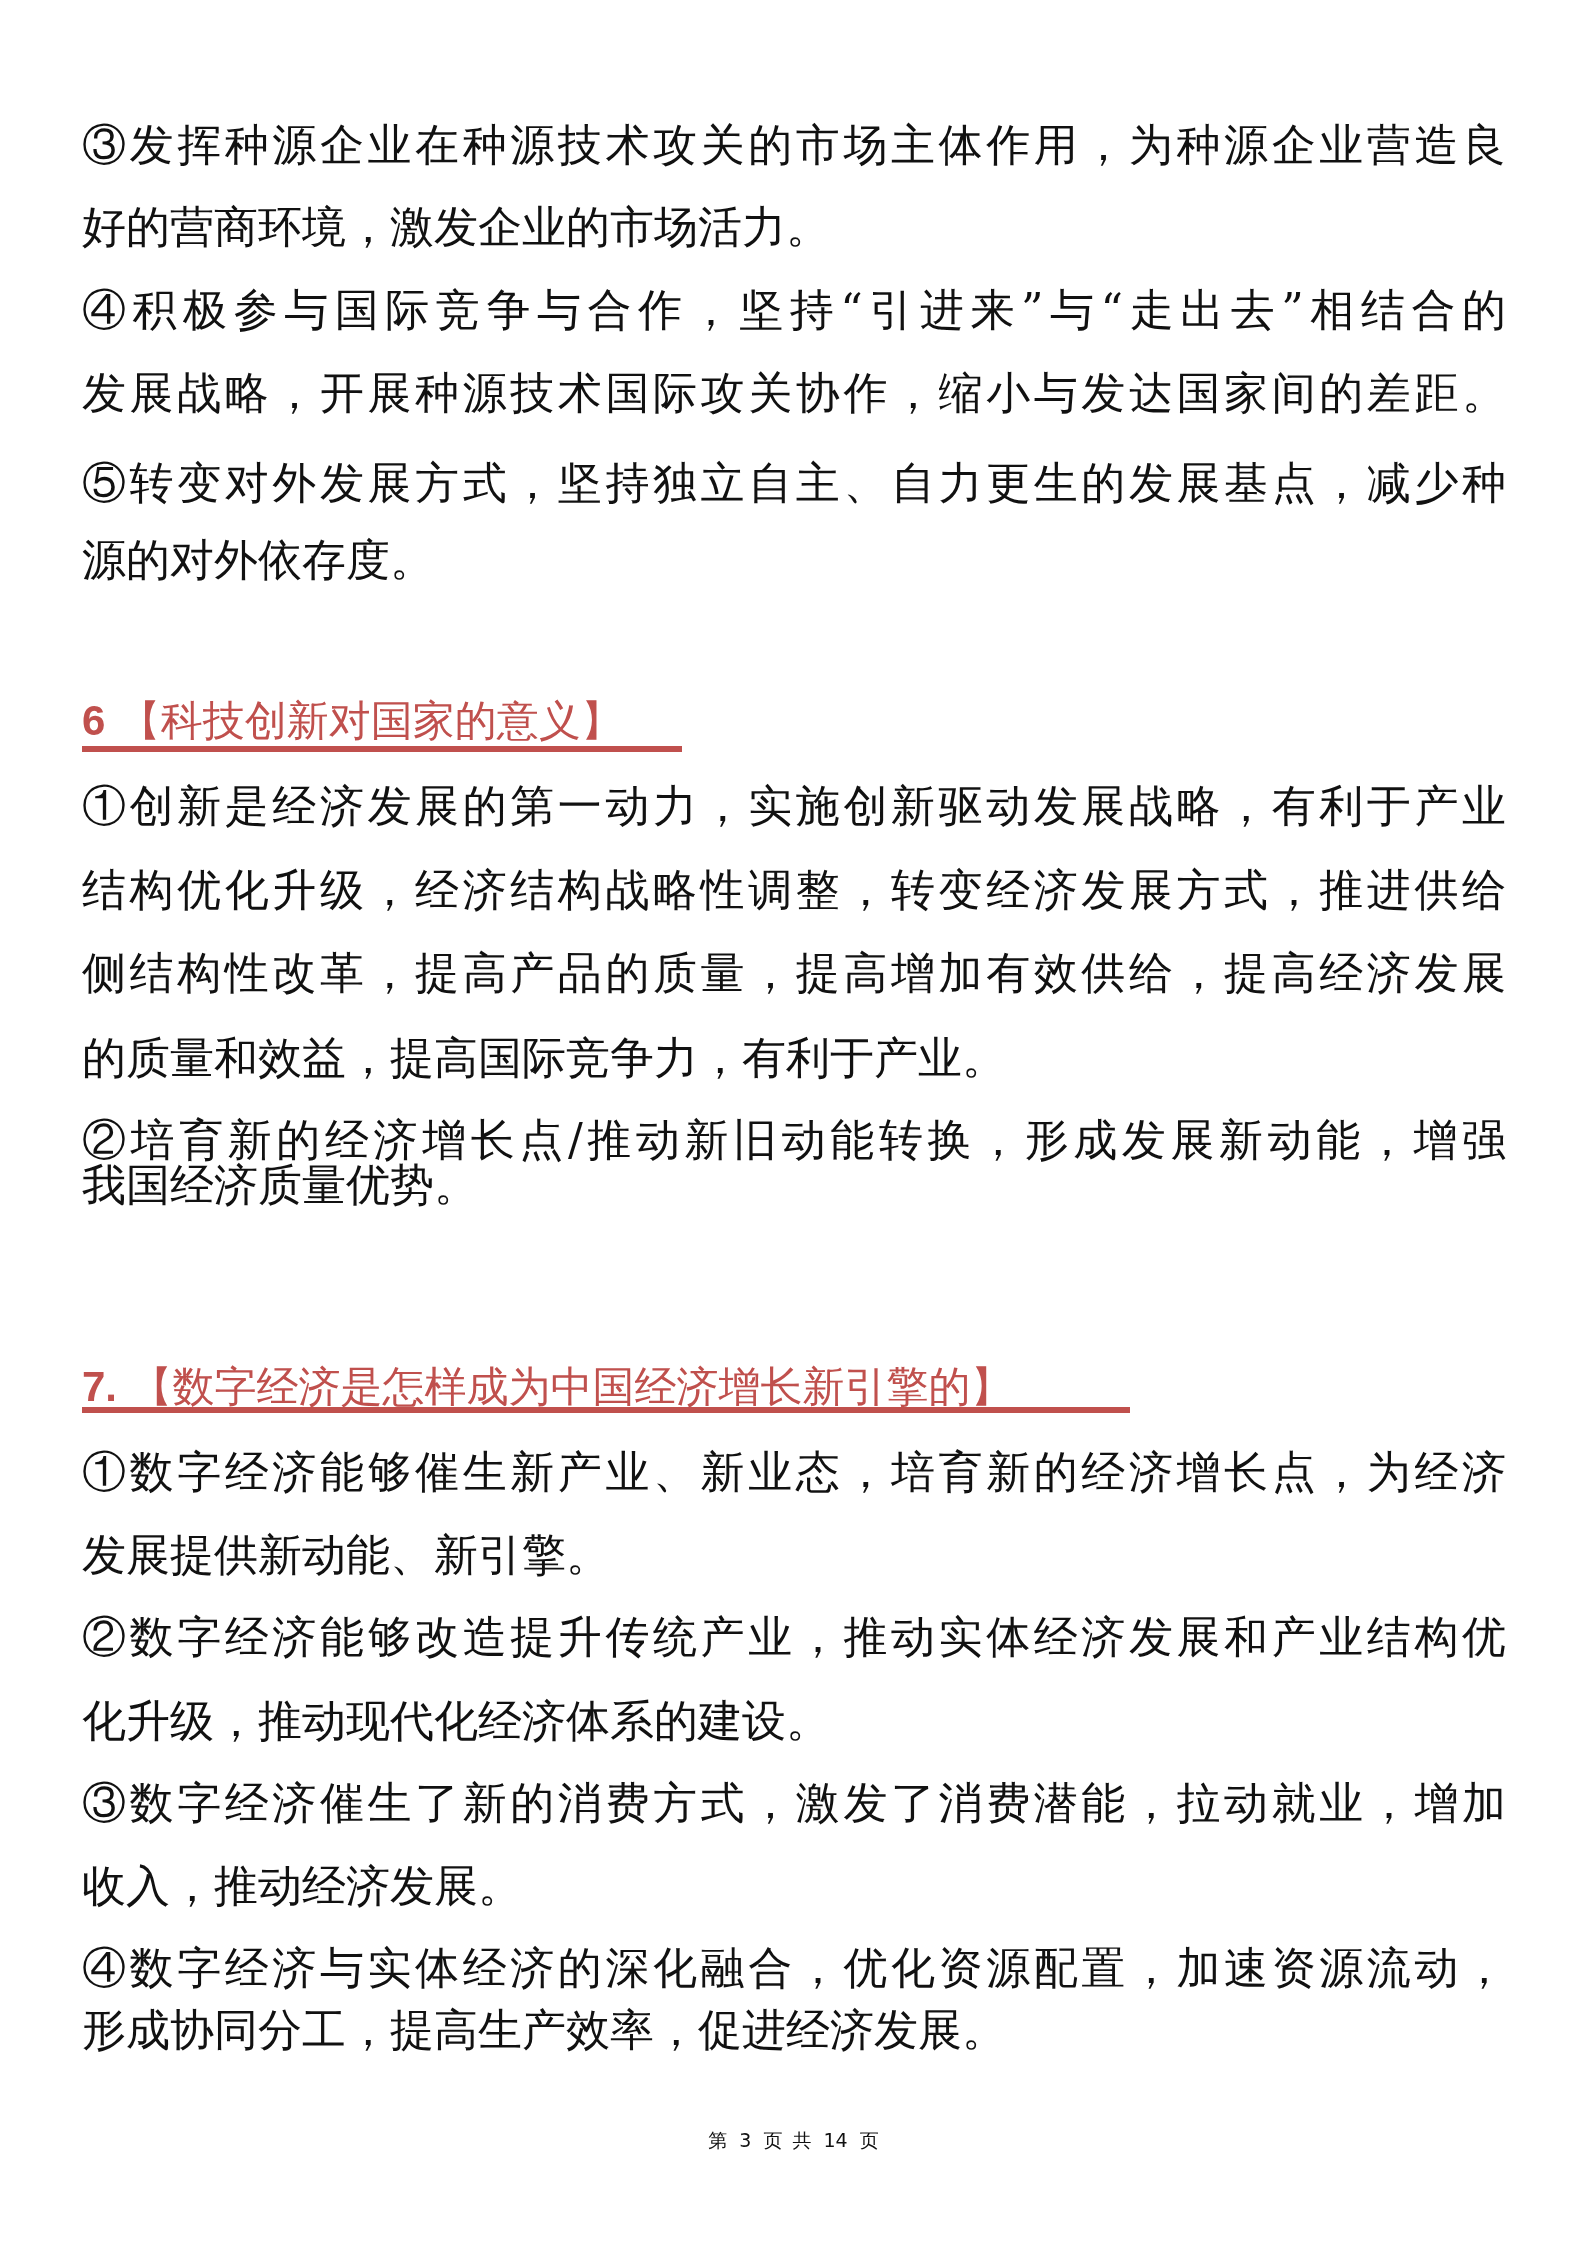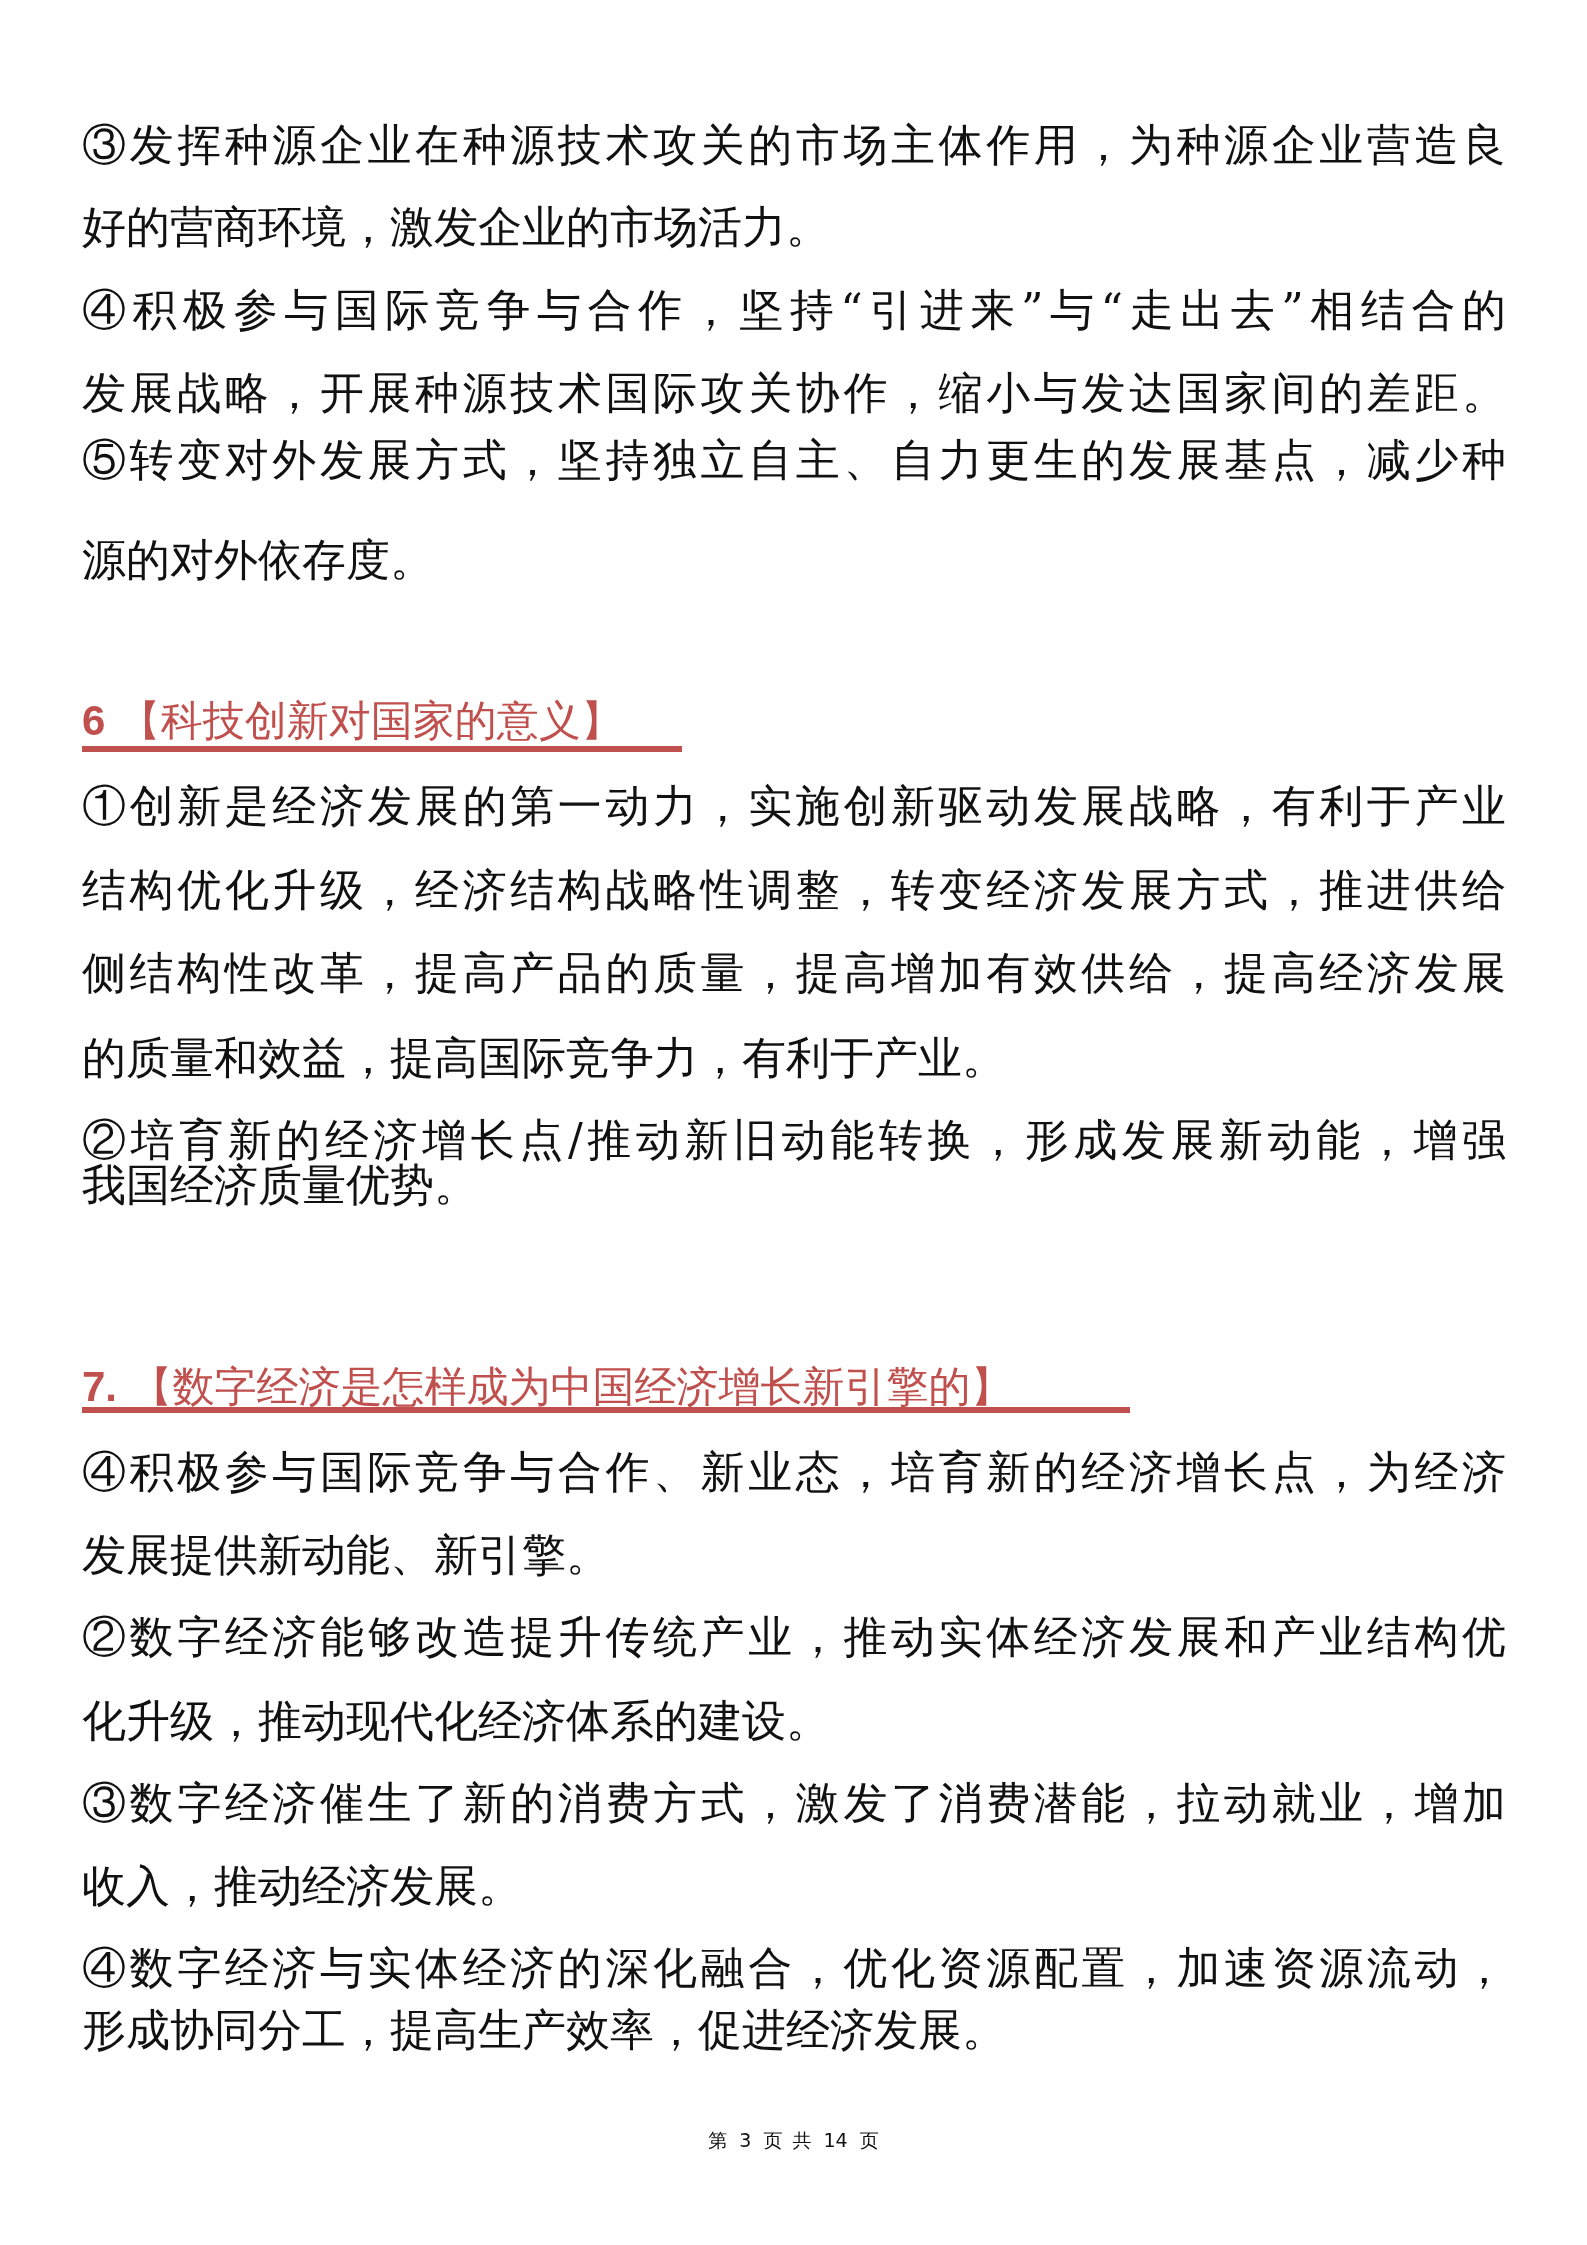--- a/index.html
+++ b/index.html
@@ -78,21 +78,21 @@
 <body>
 
 <div class="page">
 
   <div class="line justify" style="top:115px;">③发挥种源企业在种源技术攻关的市场主体作用，为种源企业营造良</div>
   <div class="line left" style="top:197px;">好的营商环境，激发企业的市场活力。</div>
 
   <div class="line justify" style="top:280px;">④积极参与国际竞争与合作，坚持“引进来”与“走出去”相结合的</div>
   <div class="line justify" style="top:363px;">发展战略，开展种源技术国际攻关协作，缩小与发达国家间的差距。</div>
 
-  <div class="line justify" style="top:430px;">⑤转变对外发展方式，坚持独立自主、自力更生的发展基点，减少种</div>
+  <div class="line justify" style="top:453px;">⑤转变对外发展方式，坚持独立自主、自力更生的发展基点，减少种</div>
   <div class="line left" style="top:530px;">源的对外依存度。</div>
 
   <div class="heading" style="top:692px;">
     <span class="num">6</span>
     <span>【科技创新对国家的意义】</span>
   </div>
   <div class="heading-underline" style="top:746px; width:600px;"></div>
 
   <div class="line justify" style="top:776px;">①创新是经济发展的第一动力，实施创新驱动发展战略，有利于产业</div>
   <div class="line justify" style="top:860px;">结构优化升级，经济结构战略性调整，转变经济发展方式，推进供给</div>
@@ -101,21 +101,21 @@
 
   <div class="line justify" style="top:1110px;">②培育新的经济增长点/推动新旧动能转换，形成发展新动能，增强</div>
   <div class="line left" style="top:1155px;">我国经济质量优势。</div>
 
   <div class="heading" style="top:1358px;">
     <span class="num">7.</span>
     <span>【数字经济是怎样成为中国经济增长新引擎的】</span>
   </div>
   <div class="heading-underline" style="top:1407px; width:1048px;"></div>
 
-  <div class="line justify" style="top:1442px;">④积极参与国际竞争与合作、新业态，培育新的经济增长点，为经济</div>
+  <div class="line justify" style="top:1442px;">①数字经济能够催生新产业、新业态，培育新的经济增长点，为经济</div>
   <div class="line left" style="top:1525px;">发展提供新动能、新引擎。</div>
 
   <div class="line justify" style="top:1607px;">②数字经济能够改造提升传统产业，推动实体经济发展和产业结构优</div>
   <div class="line left" style="top:1691px;">化升级，推动现代化经济体系的建设。</div>
 
   <div class="line justify" style="top:1773px;">③数字经济催生了新的消费方式，激发了消费潜能，拉动就业，增加</div>
   <div class="line left" style="top:1856px;">收入，推动经济发展。</div>
 
   <div class="line justify" style="top:1938px;">④数字经济与实体经济的深化融合，优化资源配置，加速资源流动，</div>
   <div class="line left" style="top:2000px;">形成协同分工，提高生产效率，促进经济发展。</div>

